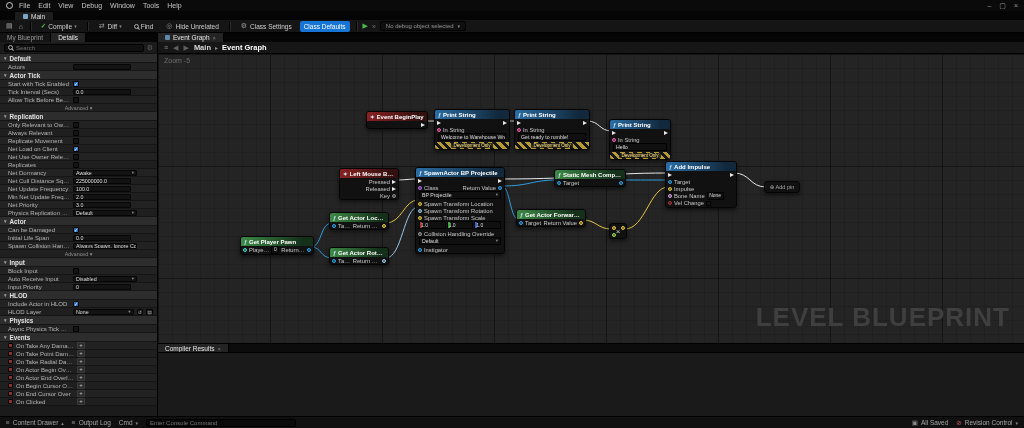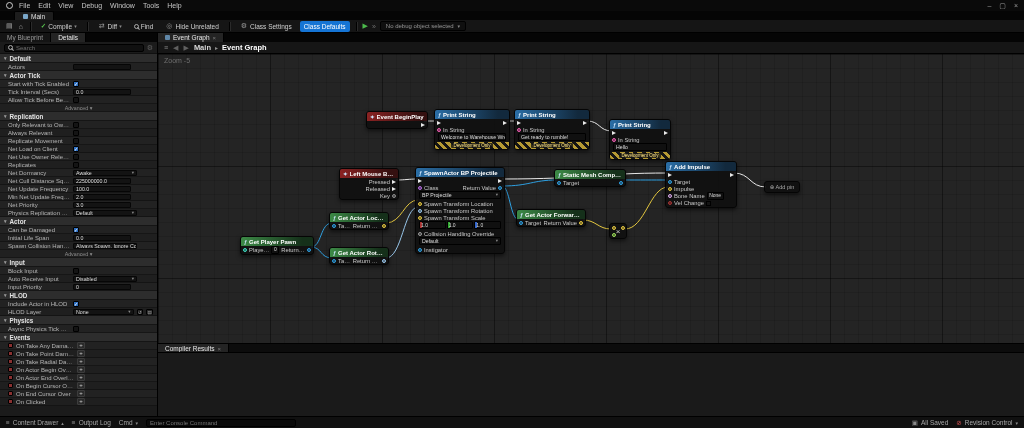--- a/index.html
+++ b/index.html
@@ -442,20 +442,21 @@
           <path d="M153,193 C164,193 162,169 174,169" stroke="#2e9fe0" fill="none" stroke-width="1"></path>
           <path d="M153,193 C164,193 162,204 174,204" stroke="#2e9fe0" fill="none" stroke-width="1"></path>
           <path d="M228,169 C244,169 246,146 260,146" stroke="#e3c63f" fill="none" stroke-width="1"></path>
           <path d="M228,204 C244,204 246,153 260,153" stroke="#98c6ea" fill="none" stroke-width="1"></path>
           <path d="M344,132 C372,132 374,126 399,126" stroke="#2e9fe0" fill="none" stroke-width="1"></path>
           <path d="M344,132 C352,132 352,166 361,166" stroke="#2e9fe0" fill="none" stroke-width="1"></path>
           <path d="M465,126 C482,126 494,126 510,126" stroke="#2e9fe0" fill="none" stroke-width="1"></path>
           <path d="M425,166 C438,166 440,175 453,175" stroke="#e3c63f" fill="none" stroke-width="1"></path>
           <path d="M467,175 C487,175 492,133 510,133" stroke="#e3c63f" fill="none" stroke-width="1"></path>
         </svg>
+      <div class="watermark">LEVEL BLUEPRINT</div>
     <div class="node" style="left: 208px; top: 57px; width: 62px;">
           <div class="nhead event">
             <span class="nicon">✦</span>
             <span>Event BeginPlay</span>
           </div>
           <div class="nrow">
             <span class="pside in"></span>
             <span class="pside out">
               <span class="plab"></span>
               <span class="pin pexec"></span>

